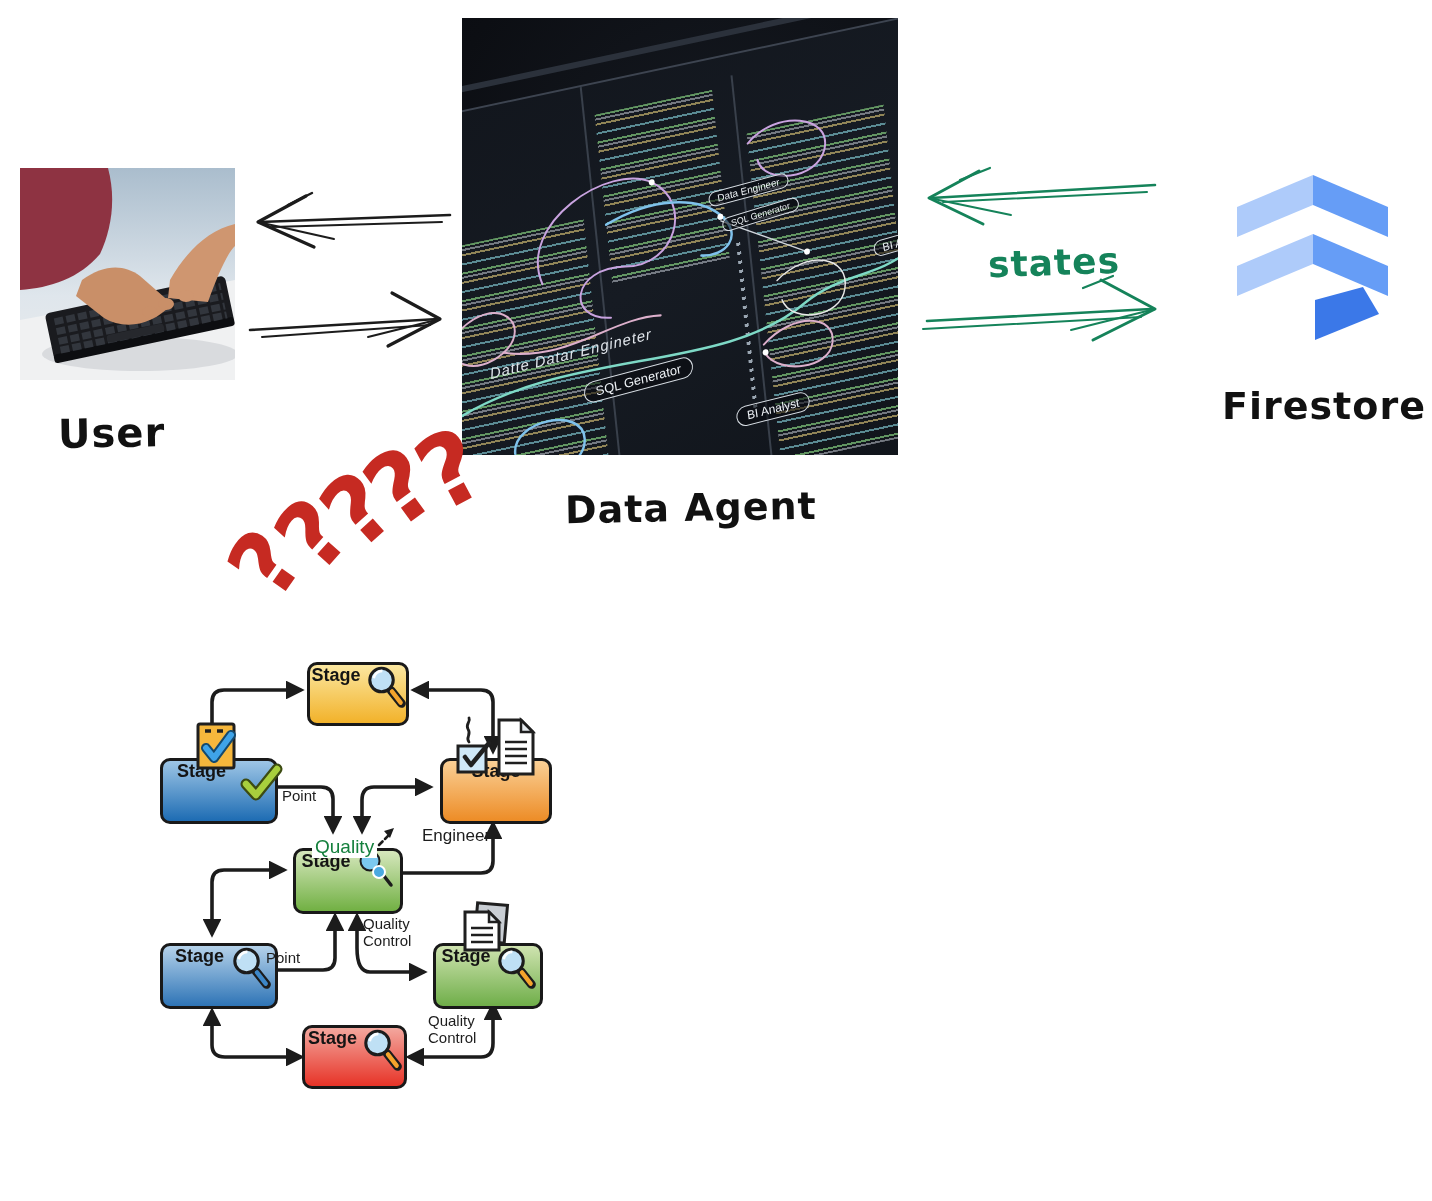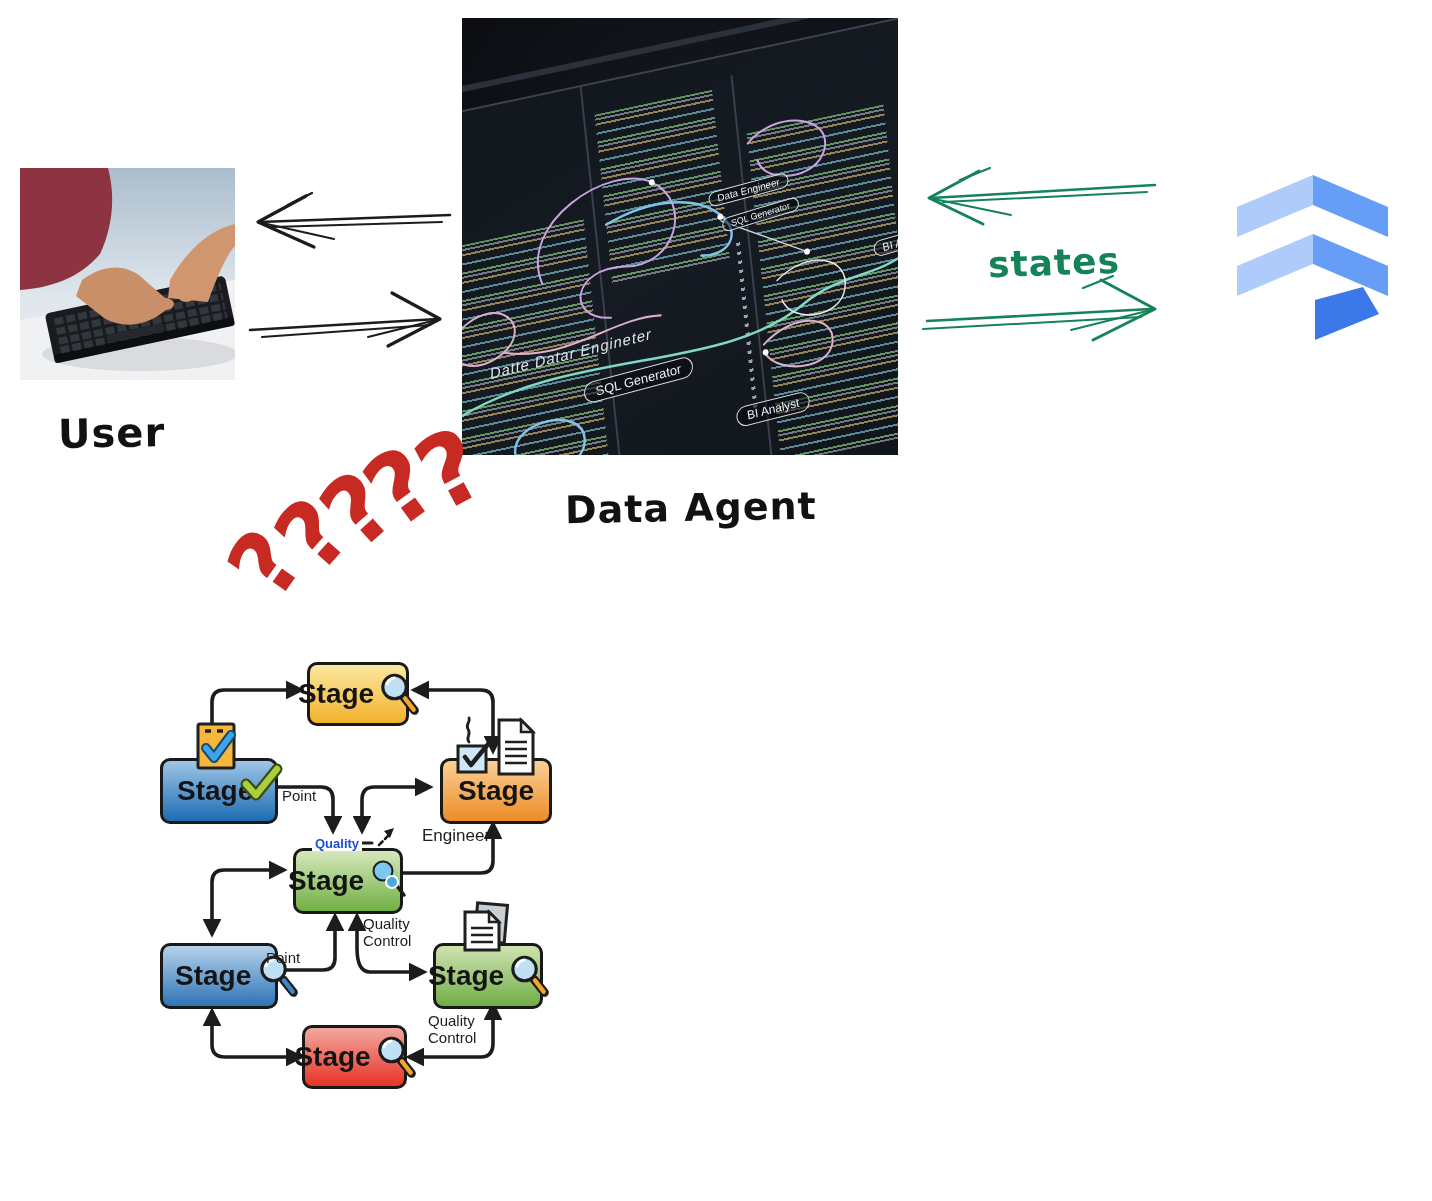--- a/index.html
+++ b/index.html
@@ -42,31 +42,31 @@
   
   #firestore-logo{left:1235px;top:170px;}
   #firestore-label{left:1222px;top:384px;font-size:38px;}
 
   
   .qmark{position:absolute;color:#C62A22;font-family:"DejaVu Sans",sans-serif;font-weight:700;
      font-size:100px;line-height:1;transform-origin:50% 50%;}
 
   
   #flowchart{left:130px;top:630px;width:500px;height:510px;}
-  .node{position:absolute;border:3px solid #191919;border-radius:10px;display:flex;align-items:center;
-     justify-content:center;gap:2px;font-weight:bold;font-size:28px;color:#141414;}
+  .node{position:absolute;border:3px solid #191919;border-radius:10px;display:flex;
+     justify-content:center;gap:2px;font-weight:bold;font-size:18px;color:#141414;}
   #n-yellow{left:177px;top:32px;width:96px;height:58px;background:linear-gradient(180deg,#fbe7a0,#f2b22a);}
   #n-blue-top{left:30px;top:128px;width:98px;height:60px;background:linear-gradient(180deg,#9ec6e6,#1d6cb3);justify-content:flex-start;padding-left:14px;}
   #n-orange{left:310px;top:128px;width:106px;height:60px;background:linear-gradient(180deg,#fad096,#ed8c26);}
   #n-quality{left:163px;top:218px;width:104px;height:60px;background:linear-gradient(180deg,#d6e7bd,#71b043);}
   #n-blue-bot{left:30px;top:313px;width:100px;height:60px;background:linear-gradient(180deg,#b5d2ea,#2e74b6);justify-content:flex-start;padding-left:12px;}
   #n-green-right{left:303px;top:313px;width:104px;height:60px;background:linear-gradient(180deg,#cfe3b0,#6fae49);}
   #n-red{left:172px;top:395px;width:99px;height:58px;background:linear-gradient(180deg,#f3a79e,#e73327);}
   .edge-label{position:absolute;font-size:15px;color:#1d1d1d;line-height:1.12;}
-  #lbl-quality{position:absolute;left:182px;top:206px;font-size:13px;font-weight:bold;color:#1d4ed8;background:#fff;padding:0 3px;z-index:3;}
+  #lbl-quality{position:absolute;left:182px;top:206px;font-size:19px;font-weight:normal;color:#15803d;background:#fff;padding:0 3px;z-index:3;}
   .icon-abs{position:absolute;z-index:2;overflow:visible;}
 </style>
 </head>
 <body>
 
 <div id="canvas">
 
   <svg width="0" height="0" style="position:absolute" aria-hidden="true">
     <defs>
       <symbol id="mag" viewBox="0 0 46 50" overflow="visible">
@@ -186,20 +186,21 @@
   </svg>
   <div id="states-label" class="abs hand">states</div>
 
   <svg id="firestore-logo" class="abs" width="158" height="175" viewBox="0 0 158 175">
     <polygon points="2,37 78,5 78,35 2,67" fill="#AECBFA"></polygon>
     <polygon points="78,5 153,37 153,67 78,35" fill="#669DF6"></polygon>
     <polygon points="2,96 78,64 78,94 2,126" fill="#AECBFA"></polygon>
     <polygon points="78,64 153,96 153,126 78,94" fill="#669DF6"></polygon>
     <polygon points="80,130 128,117 144,144 80,170" fill="#3B78E8"></polygon>
   </svg>
+  <div id="firestore-label" class="abs hand">Firestore</div>
 
   <div>
     <span class="qmark" style="left:240px;top:518px;font-size:92px;transform:rotate(-55deg);">?</span>
     <span class="qmark" style="left:286px;top:488px;font-size:94px;transform:rotate(-48deg);">?</span>
     <span class="qmark" style="left:330px;top:462px;font-size:96px;transform:rotate(-42deg);">?</span>
     <span class="qmark" style="left:372px;top:438px;font-size:98px;transform:rotate(-36deg);">?</span>
     <span class="qmark" style="left:422px;top:420px;font-size:100px;transform:rotate(-28deg);">?</span>
   </div>
 
   <div id="flowchart" class="abs">

